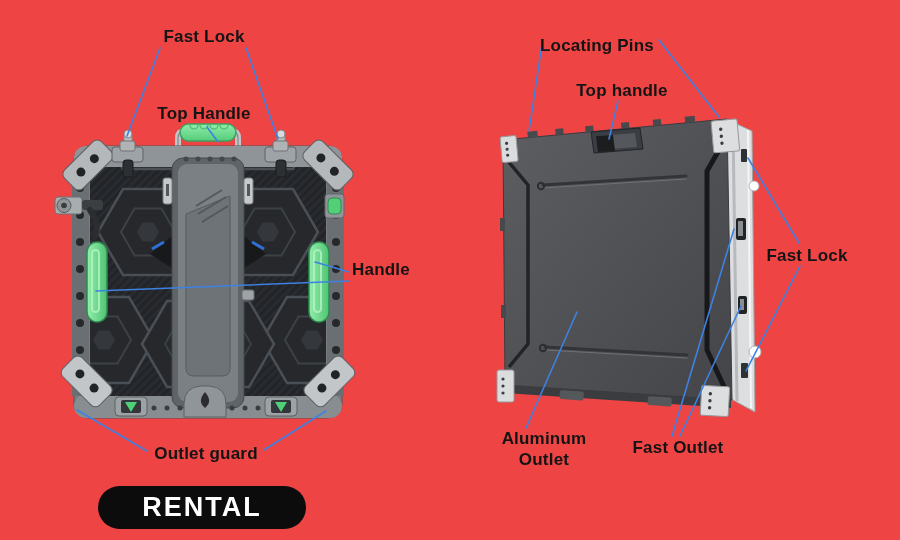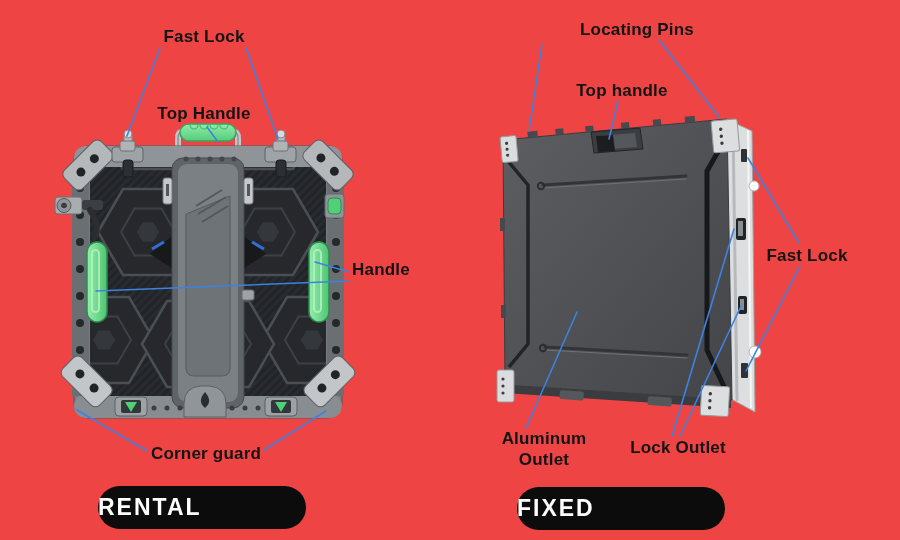--- a/index.html
+++ b/index.html
@@ -11,22 +11,22 @@
   .lbl{
     position:absolute;white-space:nowrap;color:#141414;
     font-size:17px;font-weight:600;letter-spacing:.2px;
     transform:translateX(-50%);
   }
   .lbl.left-anchor{transform:none;}
   .lbl.twoline{text-align:center;line-height:21px;white-space:normal;width:120px;}
   .badge{
     position:absolute;transform:translateX(-50%);
     background:#0c0c0c;color:#ffffff;border-radius:24px;
-    width:208px;height:43px;line-height:43px;text-align:left;
-    font-size:23px;font-weight:700;letter-spacing:2px;
+    width:208px;height:43px;line-height:43px;text-align:center;
+    font-size:27px;font-weight:700;letter-spacing:2px;
   }
 </style>
 </head>
 <body>
 
 <div class="stage">
 
 <svg width="900" height="540" viewBox="0 0 900 540">
   <defs>
     <linearGradient id="gradFace" x1="0" y1="0" x2="1" y2="1">
@@ -303,27 +303,26 @@
     <line x1="800" y1="266" x2="746" y2="371"></line>
     <line x1="526" y1="428" x2="577" y2="312"></line>
     <line x1="672" y1="436" x2="734" y2="229"></line>
     <line x1="680" y1="436" x2="741" y2="306"></line>
   </g>
 </svg>
 
   <div class="lbl" style="left:204px;top:27px;">Fast Lock</div>
   <div class="lbl" style="left:204px;top:104px;">Top Handle</div>
   <div class="lbl left-anchor" style="left:352px;top:260px;">Handle</div>
-  <div class="lbl" style="left:206px;top:444px;">Corner guard</div>
-
-  <div class="lbl" style="left:597px;top:20px;margin-left:40px;">Locating Pins</div>
+  <div class="lbl" style="left:206px;top:444px;">Outlet guard</div>
+
+  <div class="lbl" style="left:597px;top:36px;">Locating Pins</div>
   <div class="lbl" style="left:622px;top:81px;">Top handle</div>
   <div class="lbl" style="left:807px;top:246px;">Fast Lock</div>
   <div class="lbl twoline" style="left:544px;top:428px;">
     <span>Aluminum</span><br>
     <span>Outlet</span>
   </div>
-  <div class="lbl" style="left:678px;top:438px;">Lock Outlet</div>
+  <div class="lbl" style="left:678px;top:438px;">Fast Outlet</div>
 
   <div class="badge" style="left:202px;top:486px;">RENTAL</div>
-  <div class="badge" style="left:621px;top:487px;">FIXED</div>
 
 </div>
 
 </body></html>

